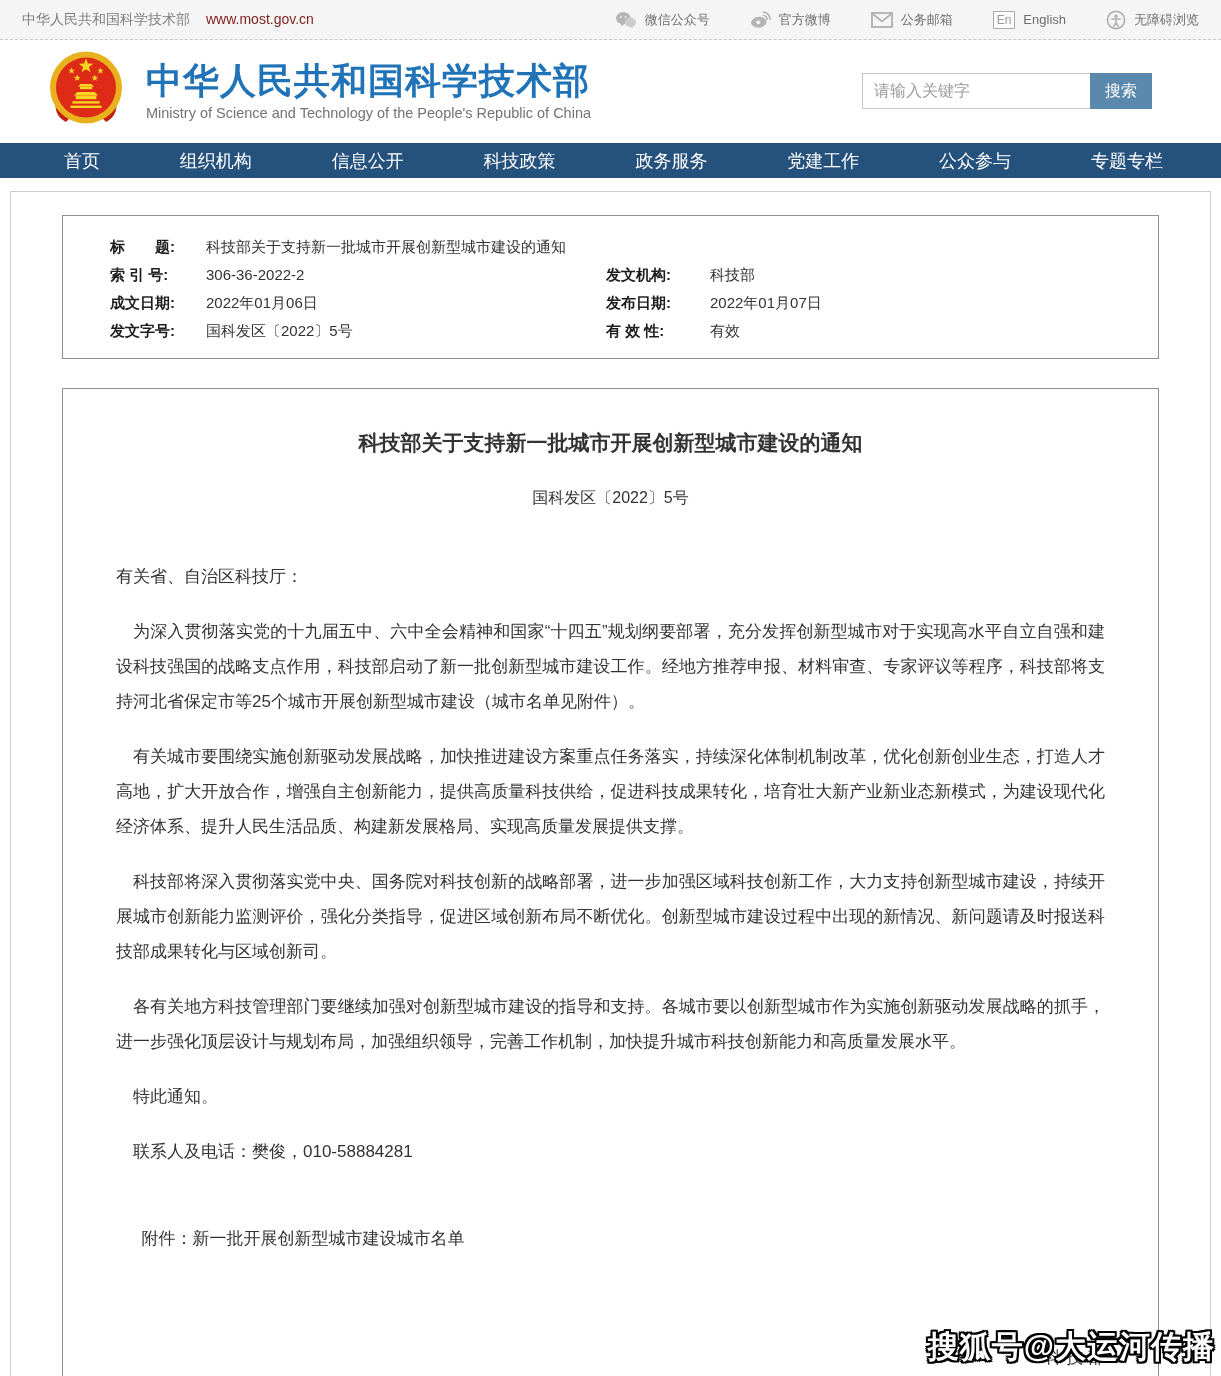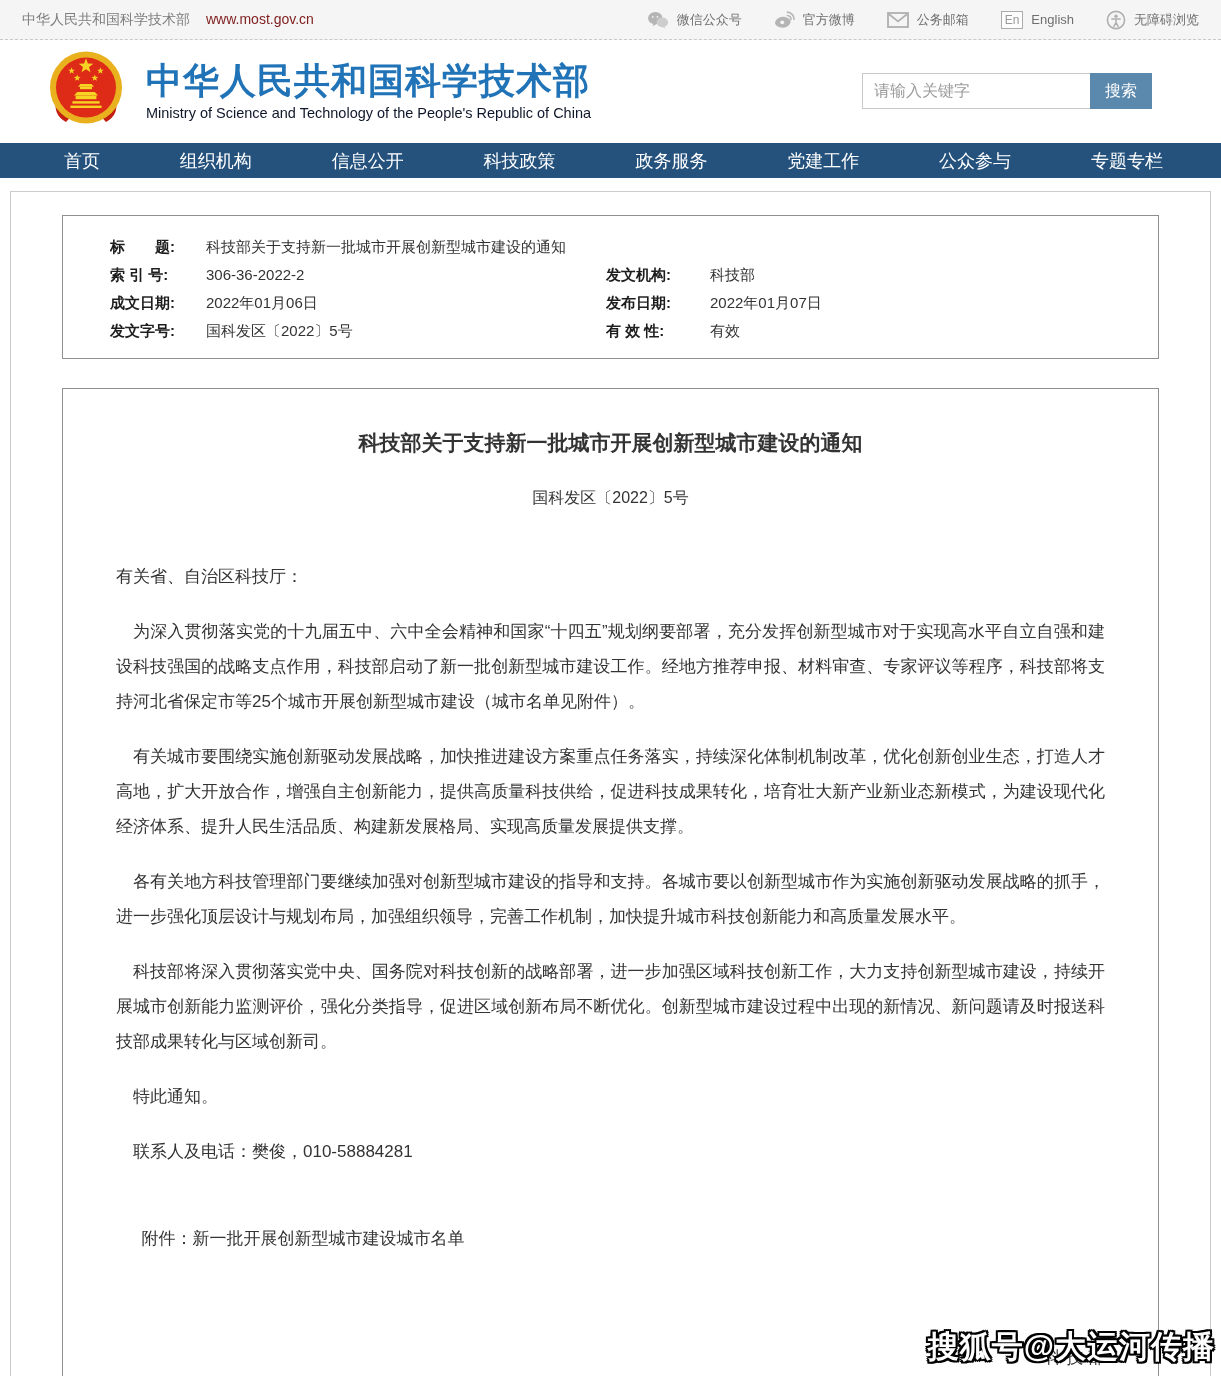--- a/index.html
+++ b/index.html
@@ -10,32 +10,32 @@
     font-family:"Liberation Sans","DejaVu Sans",sans-serif;
   }
   
   .topbar {
     height:40px; background:#f5f5f5; border-bottom:1px dashed #c9c9c9;
     display:flex; justify-content:space-between; align-items:center;
     padding:0 22px 0 22px;
   }
   .topbar-left { display:flex; align-items:baseline; gap:16px; font-size:14px; color:#7d7d7d; }
   .site-url { color:#7f1d1d; }
-  .topbar-right { display:flex; align-items:center; gap:32px; }
+  .topbar-right { display:flex; align-items:center; gap:40px; }
   .top-link { display:flex; align-items:center; gap:8px; font-size:13px; color:#6f6f6f; cursor:pointer; }
   .top-link .ticon { display:inline-flex; align-items:center; }
   .en-badge {
     display:inline-block; border:1px solid #ababab; color:#9a9a9a;
     font-size:12px; line-height:16px; padding:0 3px; background:#fdfdfd;
   }
   
   .header { height:103px; position:relative; display:flex; align-items:center; padding-left:46px; background:#fff; }
   .brand { display:flex; align-items:center; gap:20px; cursor:pointer; }
   .brand-cn { font-size:36px; font-weight:bold; color:#2173b7; letter-spacing:1px; line-height:1.08; }
-  .brand-en { font-size:14.5px; color:#0f172a; margin-top:5px; }
+  .brand-en { font-size:14.5px; color:#737373; margin-top:5px; }
   .search { position:absolute; right:69px; top:33px; display:flex; align-items:center; }
   .search input {
     width:228px; height:36px; border:1px solid #c9c9c9; border-right:none;
     padding:0 11px; font-size:16px; color:#333; outline:none;
     font-family:"Liberation Sans","DejaVu Sans",sans-serif;
   }
   .search input::placeholder { color:#9c9c9c; }
   .search button {
     width:62px; height:36px; background:#5b88ad; color:#fff; border:none;
     font-size:16px; cursor:pointer; font-family:"Liberation Sans","DejaVu Sans",sans-serif;
@@ -210,22 +210,22 @@
   </div>
 
   <div class="doc-box">
     <h1 class="doc-title">科技部关于支持新一批城市开展创新型城市建设的通知</h1>
     <div class="doc-number">国科发区〔2022〕5号</div>
 
     <div class="doc-body">
       <p class="salutation">有关省、自治区科技厅：</p>
       <p class="indent">为深入贯彻落实党的十九届五中、六中全会精神和国家“十四五”规划纲要部署，充分发挥创新型城市对于实现高水平自立自强和建设科技强国的战略支点作用，科技部启动了新一批创新型城市建设工作。经地方推荐申报、材料审查、专家评议等程序，科技部将支持河北省保定市等25个城市开展创新型城市建设（城市名单见附件）。</p>
       <p class="indent">有关城市要围绕实施创新驱动发展战略，加快推进建设方案重点任务落实，持续深化体制机制改革，优化创新创业生态，打造人才高地，扩大开放合作，增强自主创新能力，提供高质量科技供给，促进科技成果转化，培育壮大新产业新业态新模式，为建设现代化经济体系、提升人民生活品质、构建新发展格局、实现高质量发展提供支撑。</p>
+      <p class="indent">科技部将深入贯彻落实党中央、国务院对科技创新的战略部署，进一步加强区域科技创新工作，大力支持创新型城市建设，持续开展城市创新能力监测评价，强化分类指导，促进区域创新布局不断优化。创新型城市建设过程中出现的新情况、新问题请及时报送科技部成果转化与区域创新司。</p>
       <p class="indent">各有关地方科技管理部门要继续加强对创新型城市建设的指导和支持。各城市要以创新型城市作为实施创新驱动发展战略的抓手，进一步强化顶层设计与规划布局，加强组织领导，完善工作机制，加快提升城市科技创新能力和高质量发展水平。</p>
-      <p class="indent">科技部将深入贯彻落实党中央、国务院对科技创新的战略部署，进一步加强区域科技创新工作，大力支持创新型城市建设，持续开展城市创新能力监测评价，强化分类指导，促进区域创新布局不断优化。创新型城市建设过程中出现的新情况、新问题请及时报送科技部成果转化与区域创新司。</p>
       <p class="indent">特此通知。</p>
       <p class="indent">联系人及电话：樊俊，010-58884281</p>
       <p class="attachment">附件：新一批开展创新型城市建设城市名单</p>
       <div class="sign">科 技 部</div>
       <div class="sign-date">2022年1月6日</div>
       <p class="open-note">(此件主动公开)</p>
     </div>
   </div>
 </div>
 

